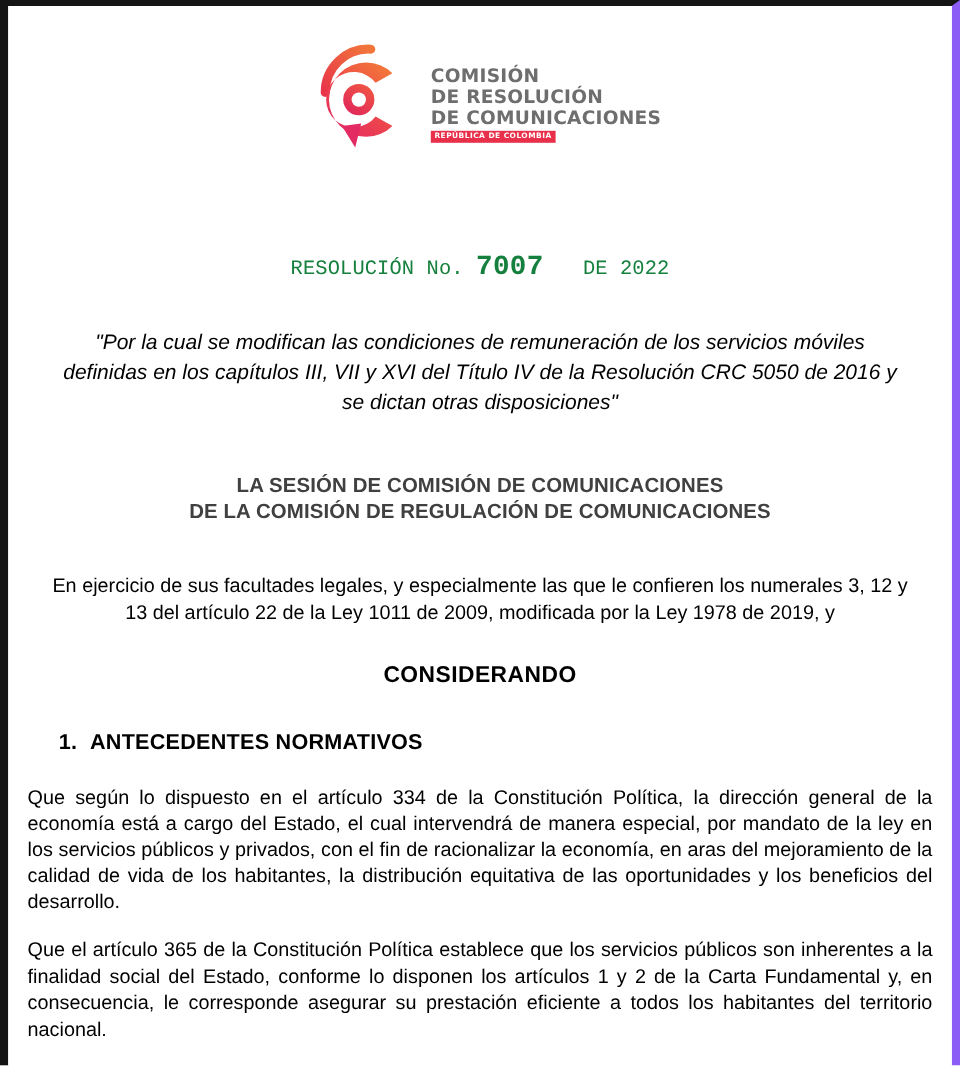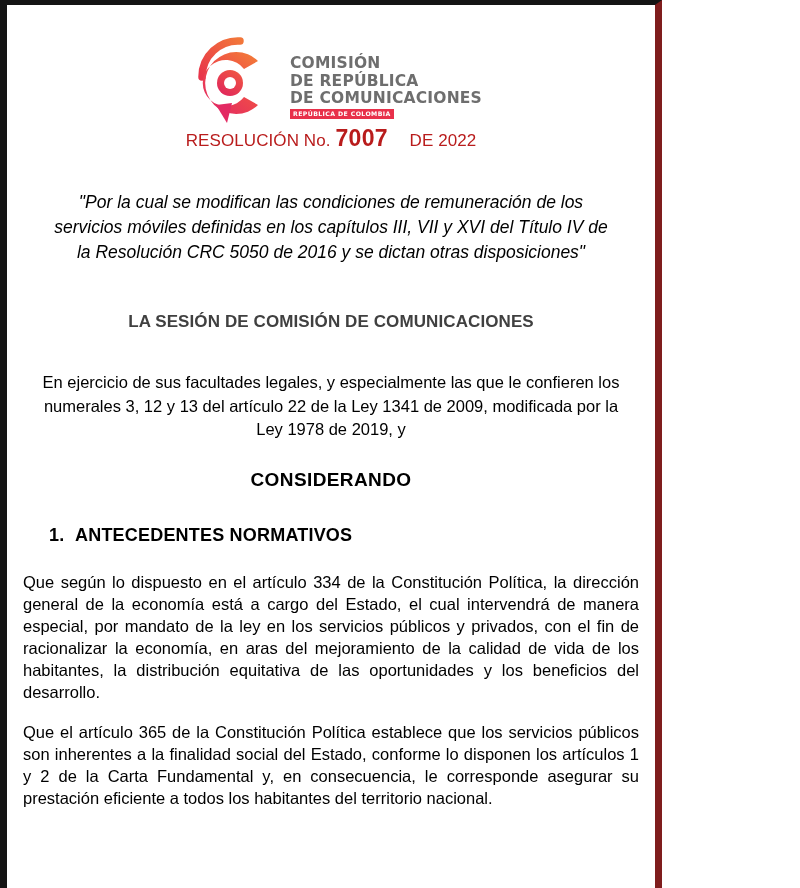--- a/index.html
+++ b/index.html
@@ -10,26 +10,26 @@
   body {
     width: 800px;
     height: 888px;
     overflow: hidden;
     font-family: "Liberation Sans", sans-serif;
   }
 
   
   .page-frame {
     position: relative;
-    width: 662px;
+    width: 800px;
     height: 888px;
     box-sizing: border-box;
     background: #ffffff;
     border-left: 7px solid #141414;
-    border-right: 7px solid #7f1d1d;
+    border-right: 7px solid #8b5cf6;
     border-top: 5px solid #141414;
     border-bottom: none;
   }
   .page-inner {
     position: absolute;
     left: 0;
     top: 0;
     right: 0;
     bottom: 0;
     background: #ffffff;
@@ -89,23 +89,24 @@
     font-size: 6.2px;
     letter-spacing: 0.4px;
     padding: 1.5px 3px 1.5px 3px;
     line-height: 1;
     white-space: nowrap;
   }
 
   
   .res-line {
     text-align: center;
-    font-family: Liberation Sans, sans-serif;
+    margin-top: 84px;
+    font-family: Liberation Mono, monospace;
     font-size: 17px;
-    color: #b91c1c;
+    color: #15803d;
     letter-spacing: 0.1px;
   }
   .res-num {
     font-weight: bold;
     font-size: 23px;
     letter-spacing: 0.3px;
   }
   .res-gap {
     display: inline-block;
     width: 12px;
@@ -211,42 +212,43 @@
 
               <path d="M 36 74 L 47 92 L 52 72 Z" fill="#e32a63"></path>
 
               <circle cx="50" cy="52" r="13" fill="url(#gradDot)"></circle>
               <circle cx="50" cy="52" r="6" fill="#ffffff"></circle>
             </svg>
           </div>
 
           <div class="logo-text">
             <div class="logo-line">COMISIÓN</div>
-            <div class="logo-line">DE REPÚBLICA</div>
+            <div class="logo-line">DE RESOLUCIÓN</div>
             <div class="logo-line">DE COMUNICACIONES</div>
             <div class="logo-banner">REPÚBLICA DE COLOMBIA</div>
           </div>
 
         </div>
       </div>
 
       <div class="res-line">
         <span>RESOLUCIÓN No.</span>
         <span class="res-num">7007</span>
         <span class="res-gap"></span>
         <span>DE 2022</span>
       </div>
 
       <div class="subtitle">"Por la cual se modifican las condiciones de remuneración de los servicios móviles definidas en los capítulos III, VII y XVI del Título IV de la Resolución CRC 5050 de 2016 y se dictan otras disposiciones"</div>
 
       <div class="org-heading">
         <div>LA SESIÓN DE COMISIÓN DE COMUNICACIONES</div>
-      </div>
-
-      <div class="faculties">En ejercicio de sus facultades legales, y especialmente las que le confieren los numerales 3, 12 y 13 del artículo 22 de la Ley 1341 de 2009, modificada por la Ley 1978 de 2019, y</div>
+        <div>DE LA COMISIÓN DE REGULACIÓN DE COMUNICACIONES</div>
+      </div>
+
+      <div class="faculties">En ejercicio de sus facultades legales, y especialmente las que le confieren los numerales 3, 12 y 13 del artículo 22 de la Ley 1011 de 2009, modificada por la Ley 1978 de 2019, y</div>
 
       <div class="considerando">CONSIDERANDO</div>
 
       <div class="section-heading">
         <span class="section-num">1.</span>
         <span>ANTECEDENTES NORMATIVOS</span>
       </div>
 
       <div class="para first">Que según lo dispuesto en el artículo 334 de la Constitución Política, la dirección general de la economía está a cargo del Estado, el cual intervendrá de manera especial, por mandato de la ley en los servicios públicos y privados, con el fin de racionalizar la economía, en aras del mejoramiento de la calidad de vida de los habitantes, la distribución equitativa de las oportunidades y los beneficios del desarrollo.</div>
       <div class="para">Que el artículo 365 de la Constitución Política establece que los servicios públicos son inherentes a la finalidad social del Estado, conforme lo disponen los artículos 1 y 2 de la Carta Fundamental y, en consecuencia, le corresponde asegurar su prestación eficiente a todos los habitantes del territorio nacional.</div>

